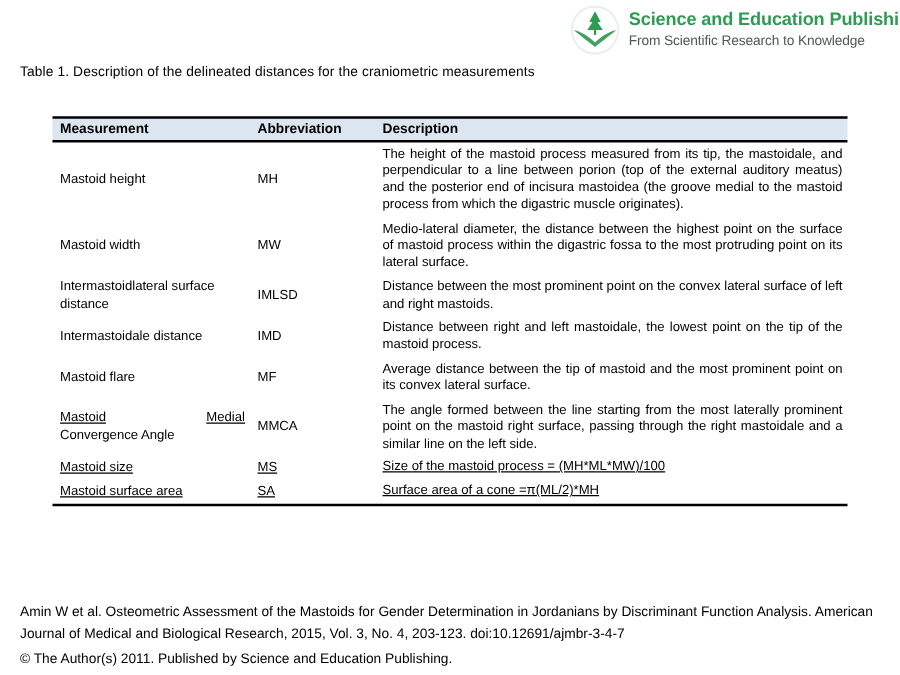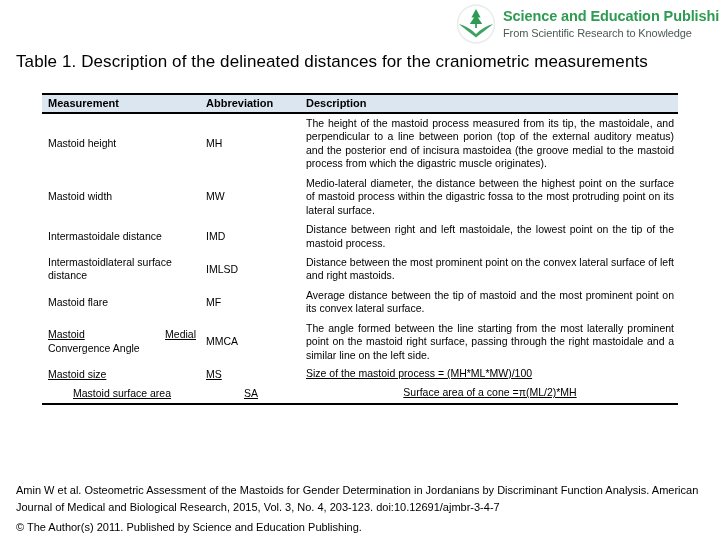--- a/index.html
+++ b/index.html
@@ -70,21 +70,21 @@
     margin-top: 4px;
     white-space: nowrap;
     letter-spacing: -0.1px;
   }
 
   
   .caption {
     position: absolute;
     left: 16px;
     top: 52px;
-    font-size: 17px;
+    font-size: 11px;
     color: #000;
     white-space: nowrap;
     letter-spacing: 0.1px;
   }
 
   
   .table-wrap {
     position: absolute;
     left: 42px;
     top: 93px;
@@ -110,21 +110,20 @@
     white-space: nowrap;
     margin-top: 20px;
   }
   table.data tbody td {
     padding: 3px 4px 3px 6px;
     vertical-align: middle;
     line-height: 1.28;
   }
   table.data tbody tr.last-row td {
     padding-bottom: 2px;
-    text-align: center;
   }
   table.data tbody tr:last-child td {
     border-bottom: 2px solid #000;
   }
   .col-measurement { width: 158px; }
   .col-abbrev      { width: 100px; }
   .col-desc        { width: 378px; }
 
   td.desc {
     text-align: justify;
@@ -208,32 +207,32 @@
       </tr>
 
 
       <tr>
         <td class="meas">Mastoid width</td>
         <td class="abbr">MW</td>
         <td class="desc">Medio-lateral diameter, the distance between the highest point on the surface of mastoid process within the digastric fossa to the most protruding point on its lateral surface.</td>
       </tr>
 
       <tr>
-        <td class="meas">Intermastoidale distance</td>
-        <td class="abbr">IMD</td>
-        <td class="desc">Distance between right and left mastoidale, the lowest point on the tip of the mastoid process.</td>
-      </tr>
-
-      <tr>
         <td class="meas">
           <span>Intermastoidlateral surface</span><br>
           <span>distance</span>
         </td>
         <td class="abbr">IMLSD</td>
         <td class="desc">Distance between the most prominent point on the convex lateral surface of left and right mastoids.</td>
+      </tr>
+
+      <tr>
+        <td class="meas">Intermastoidale distance</td>
+        <td class="abbr">IMD</td>
+        <td class="desc">Distance between right and left mastoidale, the lowest point on the tip of the mastoid process.</td>
       </tr>
 
       <tr>
         <td class="meas">Mastoid flare</td>
         <td class="abbr">MF</td>
         <td class="desc">Average distance between the tip of mastoid and the most prominent point on its convex lateral surface.</td>
       </tr>
 
       <tr>
         <td class="meas">

